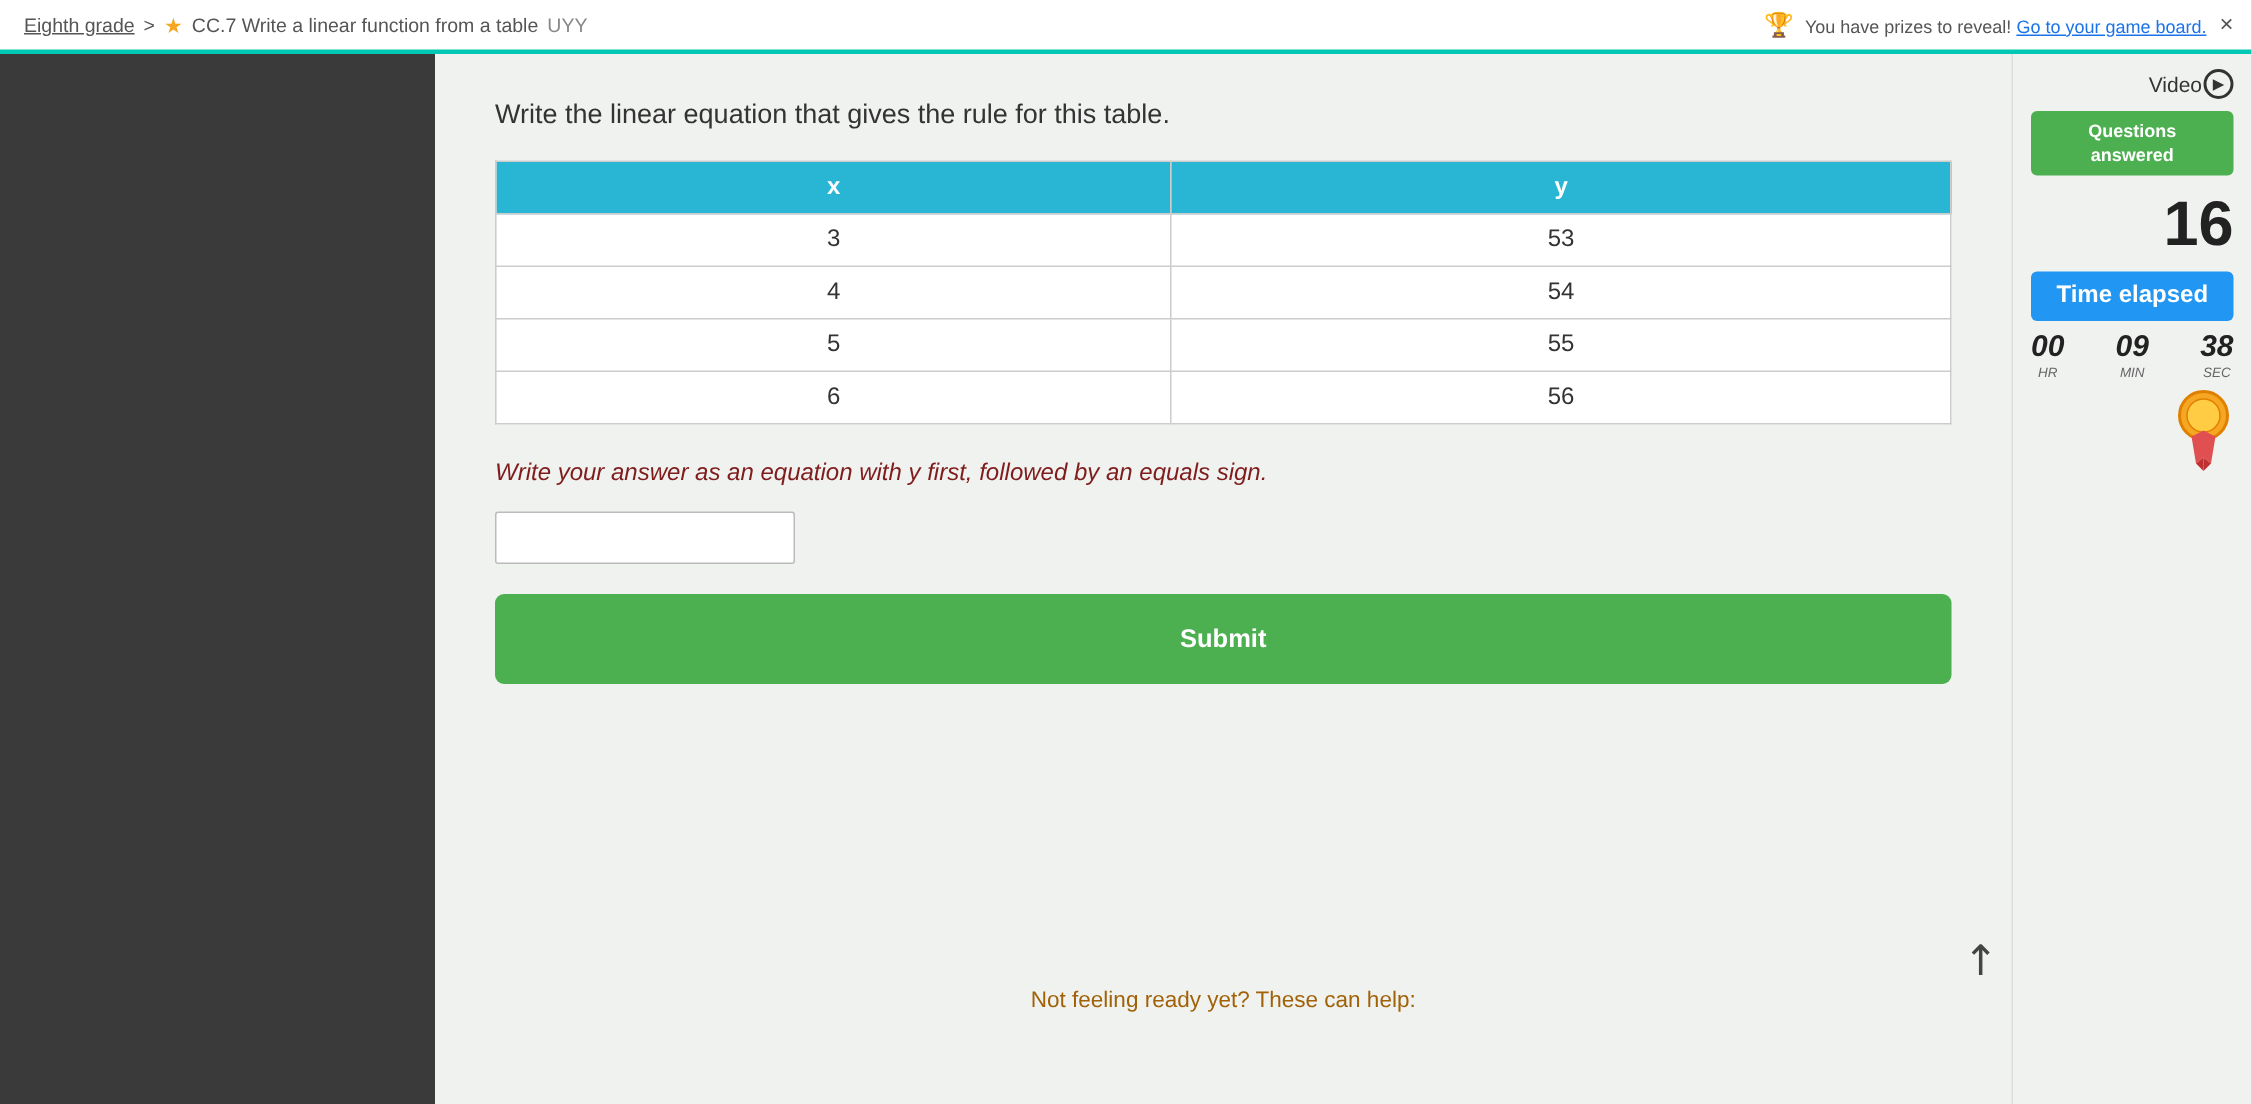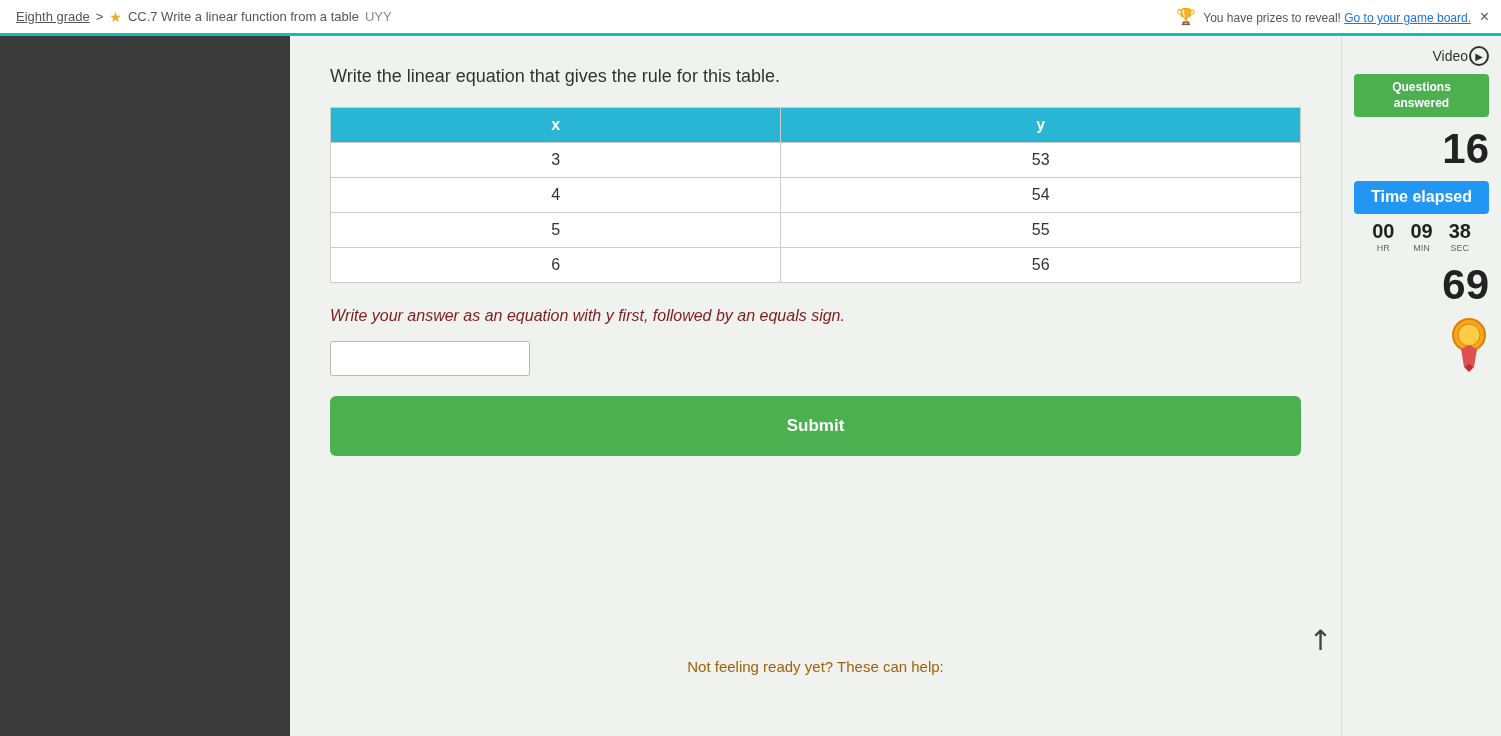--- a/index.html
+++ b/index.html
@@ -162,23 +162,24 @@
       font-weight: bold;
       cursor: pointer;
       text-align: center;
       line-height: 1.3;
       width: 100%;
     }
 
     .timer-display {
       display: flex;
       align-items: baseline;
-      justify-content: center;
+      justify-content: space-between;
       gap: 8px;
       width: 100%;
+      font-style: italic;
     }
     .timer-segment {
       display: flex;
       flex-direction: column;
       align-items: center;
     }
     .timer-value {
       font-size: 20px;
       font-weight: bold;
       color: #222;
@@ -423,21 +424,20 @@
         <span class="timer-unit">MIN</span>
       </div>
       <span class="timer-colon"></span>
       <div class="timer-segment">
         <span class="timer-value">38</span>
         <span class="timer-unit">SEC</span>
       </div>
     </div>
 
 
-    <div class="smart-score-number">69</div>
 
     <div>
       <svg class="ribbon-svg" viewBox="0 0 40 55" xmlns="http://www.w3.org/2000/svg">
         <circle cx="20" cy="18" r="16" fill="#f5a623" stroke="#e08000" stroke-width="2"></circle>
         <circle cx="20" cy="18" r="11" fill="#ffcc44" stroke="#e08000" stroke-width="1"></circle>
         <polygon points="12,32 20,28 28,32 25,50 20,46 15,50" fill="#e05050"></polygon>
         <polygon points="15,50 20,46 20,55" fill="#c03030"></polygon>
         <polygon points="25,50 20,46 20,55" fill="#c03030"></polygon>
       </svg>
     </div>

